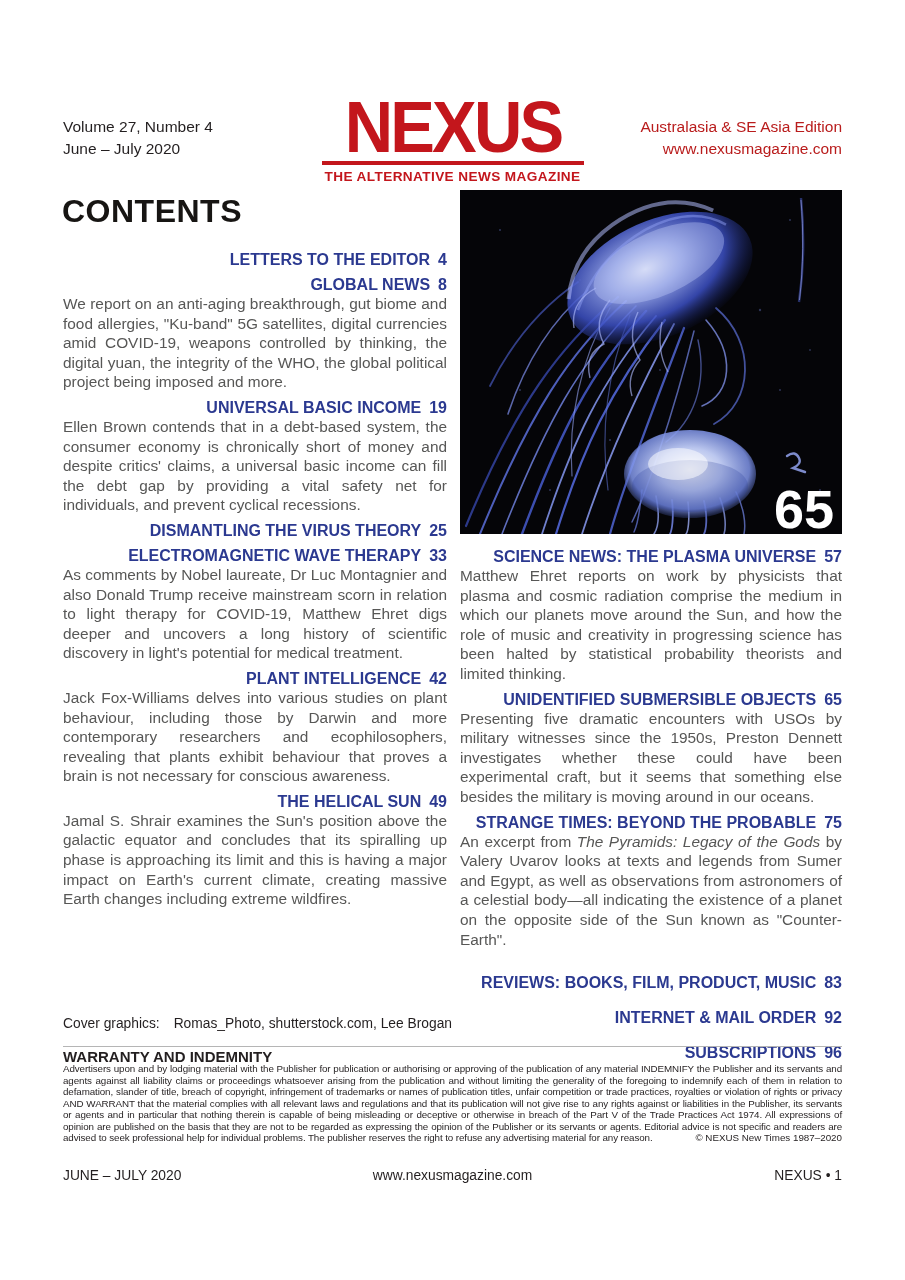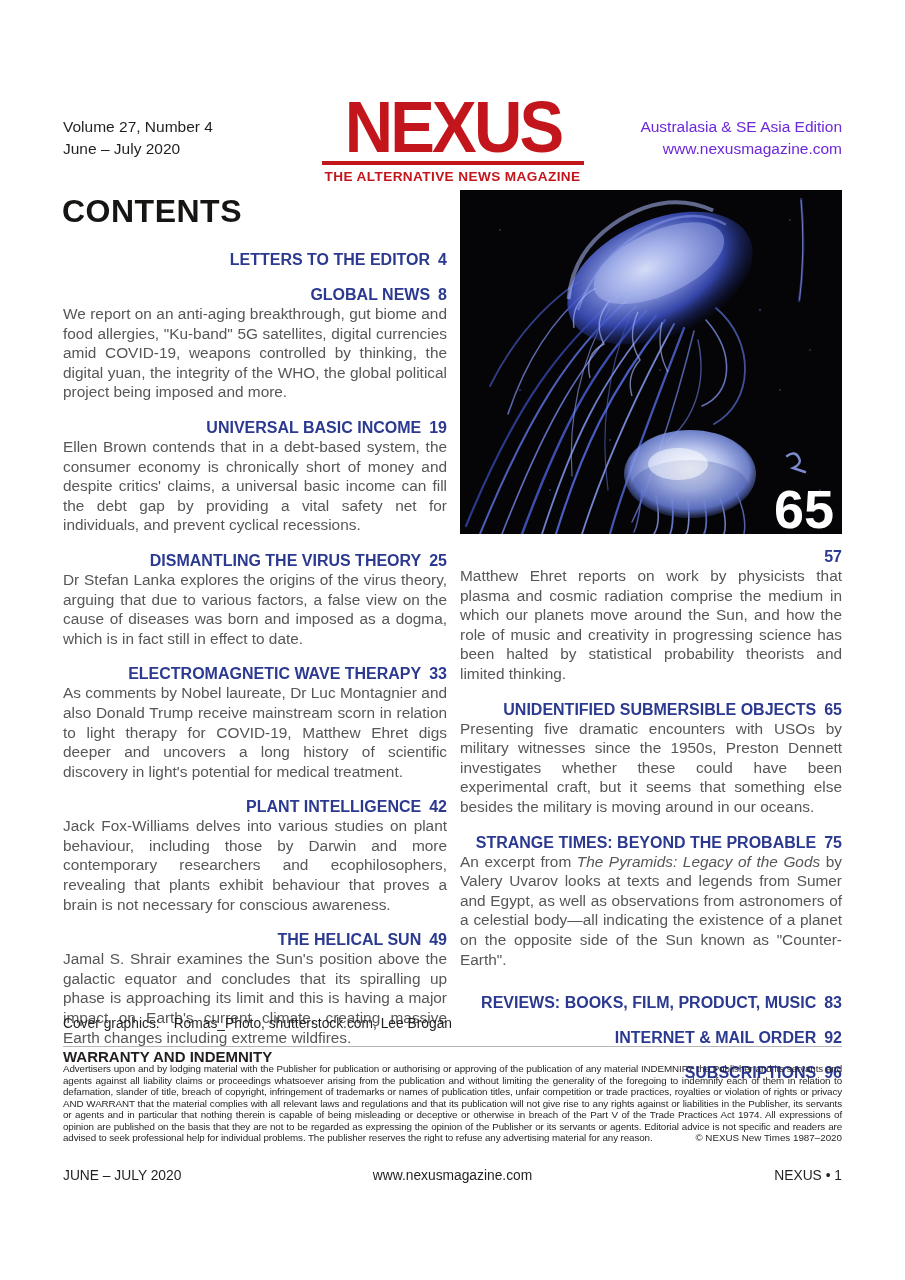--- a/index.html
+++ b/index.html
@@ -5,37 +5,37 @@
   * { margin:0; padding:0; box-sizing:border-box; }
   html,body { background:#e8e8e8; }
   .page {
     position:relative; width:905px; height:1280px; margin:0 auto;
     background:#ffffff; font-family:"Liberation Sans", sans-serif; overflow:hidden;
     color:#231f20;
   }
   
   .header { position:absolute; top:108px; left:63px; right:63px; height:80px; }
   .hdr-left { position:absolute; left:0; top:8px; font-size:15.5px; line-height:1.45; color:#231f20; }
-  .hdr-right { position:absolute; right:0; top:8px; font-size:15.5px; line-height:1.45; text-align:right; color:#6d28d9; }
+  .hdr-right { position:absolute; right:0; top:8px; font-size:15.5px; line-height:1.45; text-align:right; color:#b91c1c; }
   .logo { position:absolute; left:50%; top:-14px; transform:translateX(-50%); text-align:center; width:270px; }
   .logo-word {
     color:#c3161c; font-weight:700; font-size:72px; line-height:0.92;
     letter-spacing:-3px; transform:scaleX(0.93); transform-origin:center;
   }
   .logo-rule { height:4px; background:#c3161c; margin:1px 4px 4px 4px; }
   .logo-tagline { color:#c3161c; font-weight:700; font-size:13.6px; letter-spacing:0.4px; white-space:nowrap; }
   
   .contents-title {
     position:absolute; top:193px; left:62px; font-size:32px; font-weight:700;
     letter-spacing:0.5px; color:#171513;
   }
   
   .col-left  { position:absolute; top:250px; left:63px;  width:384px; }
   .col-right { position:absolute; top:190px; left:460px; width:382px; }
-  .entry { margin-top:16px; }
+  .entry { margin-top:6px; }
   .entry:first-child { margin-top:0; }
   .entry.compact { margin-top:16px; }
   .entry.compact-first { margin-top:24px; }
   .entry-head { display:flex; justify-content:flex-end; align-items:baseline;
     color:#2b3990; font-weight:700; font-size:16px; line-height:19px; }
   .entry-page { margin-left:8px; }
   .entry-desc { font-size:15.4px; line-height:19.6px; color:#575756; text-align:justify; }
   .entry-desc .it { font-style:italic; }
   
   .feature { position:relative; width:382px; height:344px; margin-bottom:13px; background:#05050a; }
@@ -101,21 +101,20 @@
           <span>UNIVERSAL BASIC INCOME</span>
           <span class="entry-page">19</span>
         </div>
         <p class="entry-desc"><span>Ellen Brown contends that in a debt-based system, the consumer economy is chronically short of money and despite critics' claims, a universal basic income can fill the debt gap by providing a vital safety net for individuals, and prevent cyclical recessions.</span></p>
       </div>
       <div class="entry">
         <div class="entry-head">
           <span>DISMANTLING THE VIRUS THEORY</span>
           <span class="entry-page">25</span>
         </div>
-        <p class="entry-desc"><span>Dr Stefan Lanka explores the origins of the virus theory, arguing that due to various factors, a false view on the cause of diseases was born and imposed as a dogma, which is in fact still in effect to date.</span></p>
       </div>
       <div class="entry">
         <div class="entry-head">
           <span>ELECTROMAGNETIC WAVE THERAPY</span>
           <span class="entry-page">33</span>
         </div>
         <p class="entry-desc"><span>As comments by Nobel laureate, Dr Luc Montagnier and also Donald Trump receive mainstream scorn in relation to light therapy for COVID-19, Matthew Ehret digs deeper and uncovers a long history of scientific discovery in light's potential for medical treatment.</span></p>
       </div>
       <div class="entry">
         <div class="entry-head">
@@ -216,20 +215,21 @@
         <ellipse cx="230" cy="296" rx="58" ry="26" fill="#2c3f9b" opacity="0.25"></ellipse>
         <ellipse cx="218" cy="274" rx="30" ry="16" fill="#ffffff" opacity="0.5"></ellipse>
 
         <path d="M327,266 q8,-6 12,2 q3,6 -6,10 l12,4" fill="none" stroke="#93a3ee" stroke-width="2.4" opacity="0.85" stroke-linecap="round"></path>
       </svg>
       <div class="feature-num">65</div>
     </div>
     <div id="col-right-entries">
         <div class="entry">
           <div class="entry-head">
+            <span>SCIENCE NEWS: THE PLASMA UNIVERSE</span>
             <span class="entry-page">57</span>
           </div>
           <p class="entry-desc"><span>Matthew Ehret reports on work by physicists that plasma and cosmic radiation comprise the medium in which our planets move around the Sun, and how the role of music and creativity in progressing science has been halted by statistical probability theorists and limited thinking.</span></p>
         </div>
         <div class="entry">
           <div class="entry-head">
             <span>UNIDENTIFIED SUBMERSIBLE OBJECTS</span>
             <span class="entry-page">65</span>
           </div>
           <p class="entry-desc"><span>Presenting five dramatic encounters with USOs by military witnesses since the 1950s, Preston Dennett investigates whether these could have been experimental craft, but it seems that something else besides the military is moving around in our oceans.</span></p>

